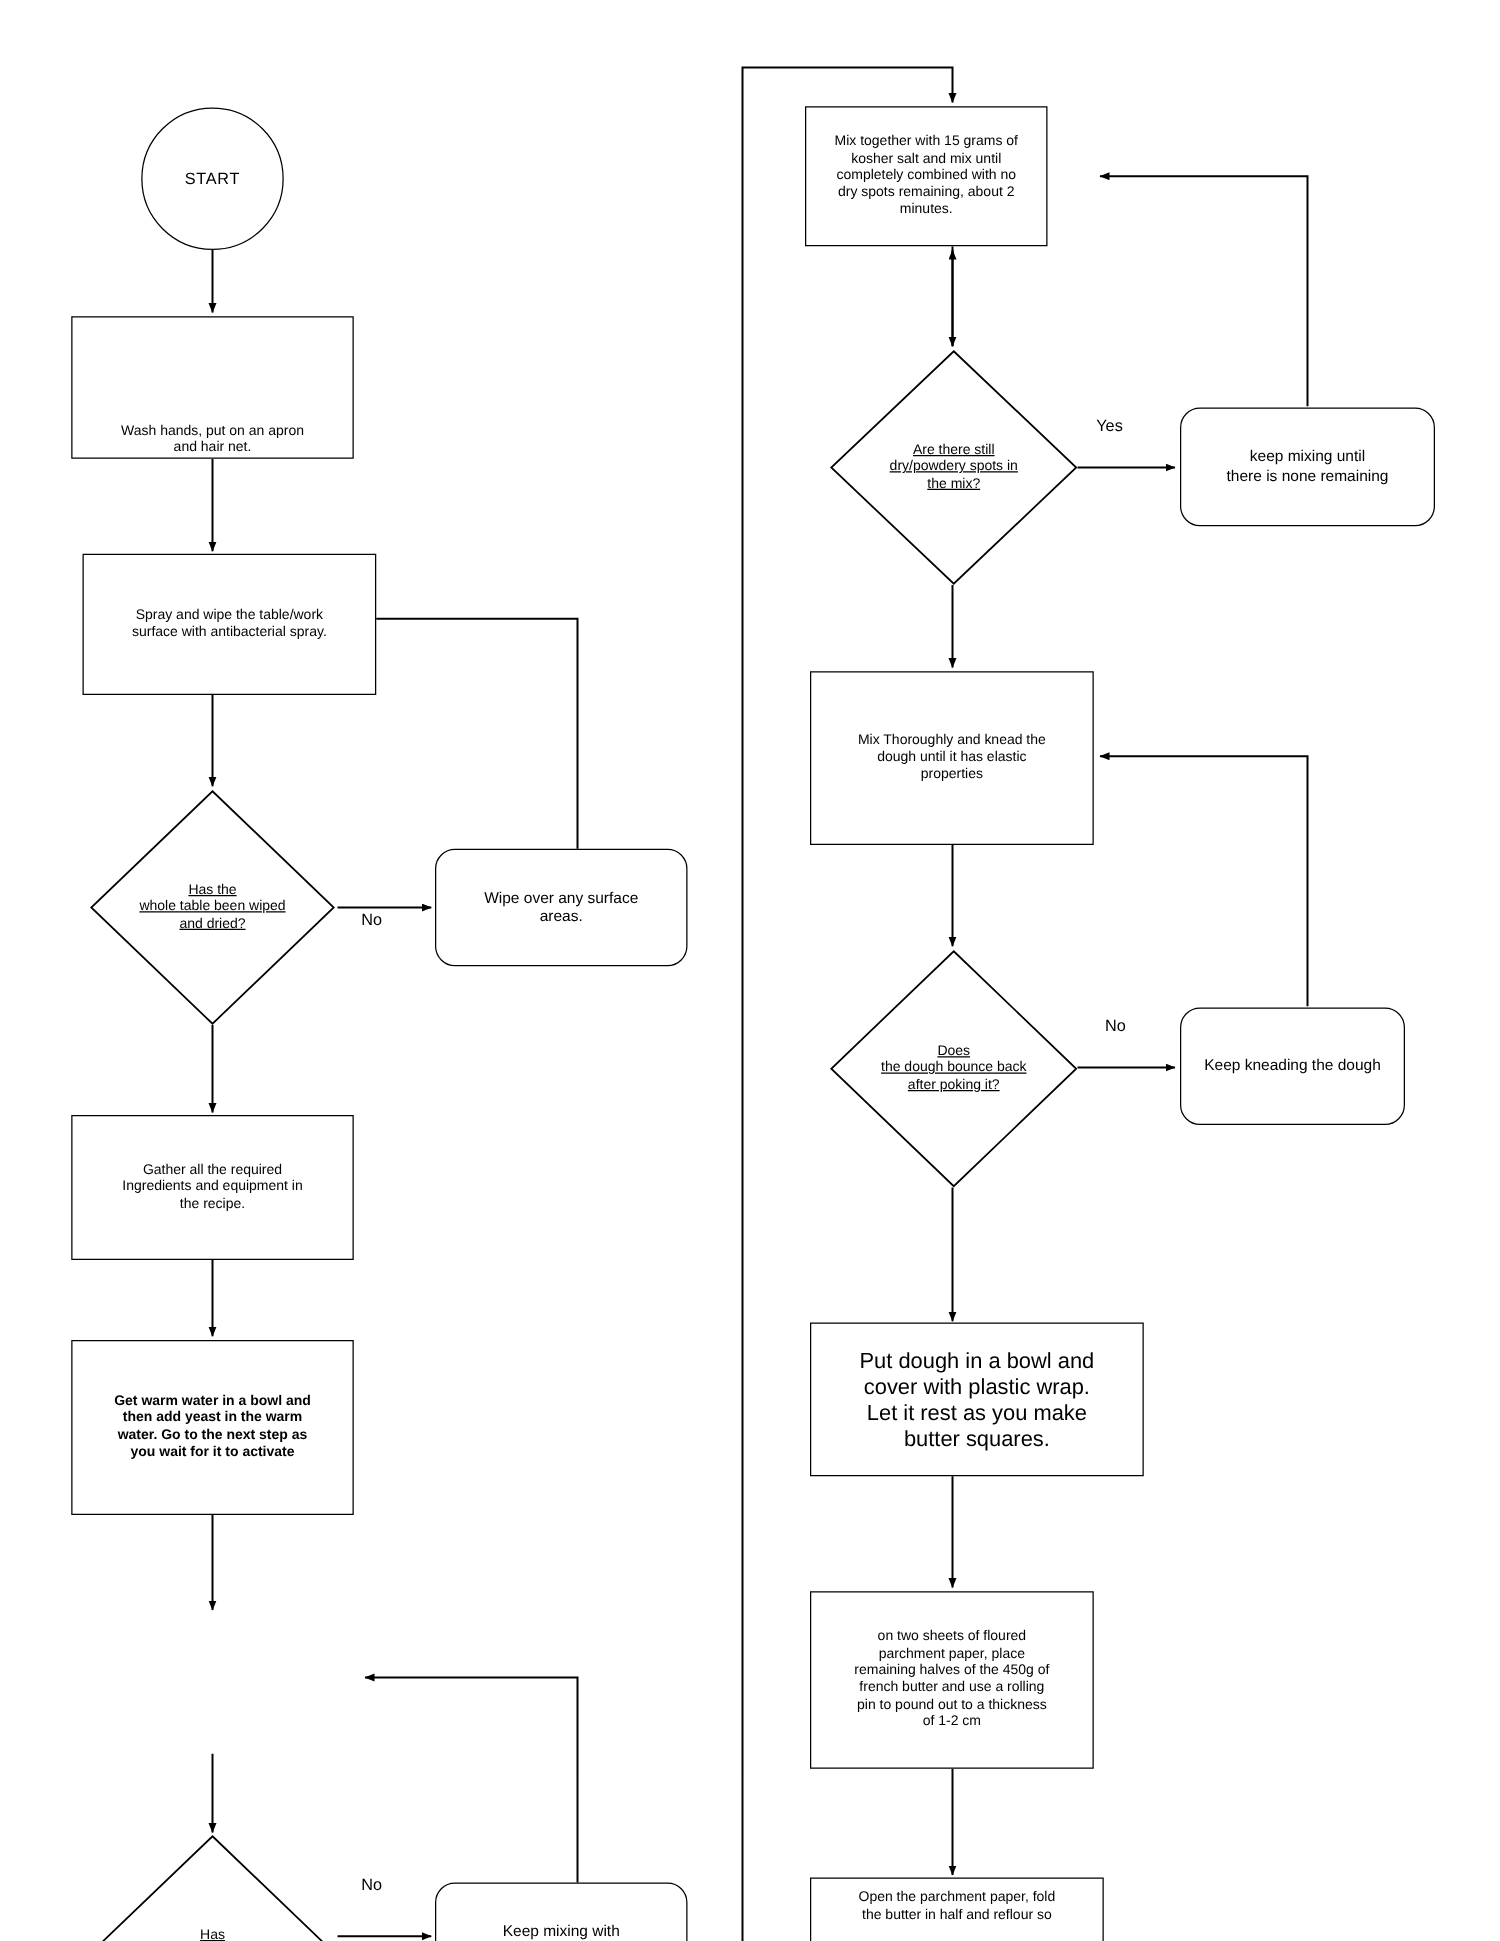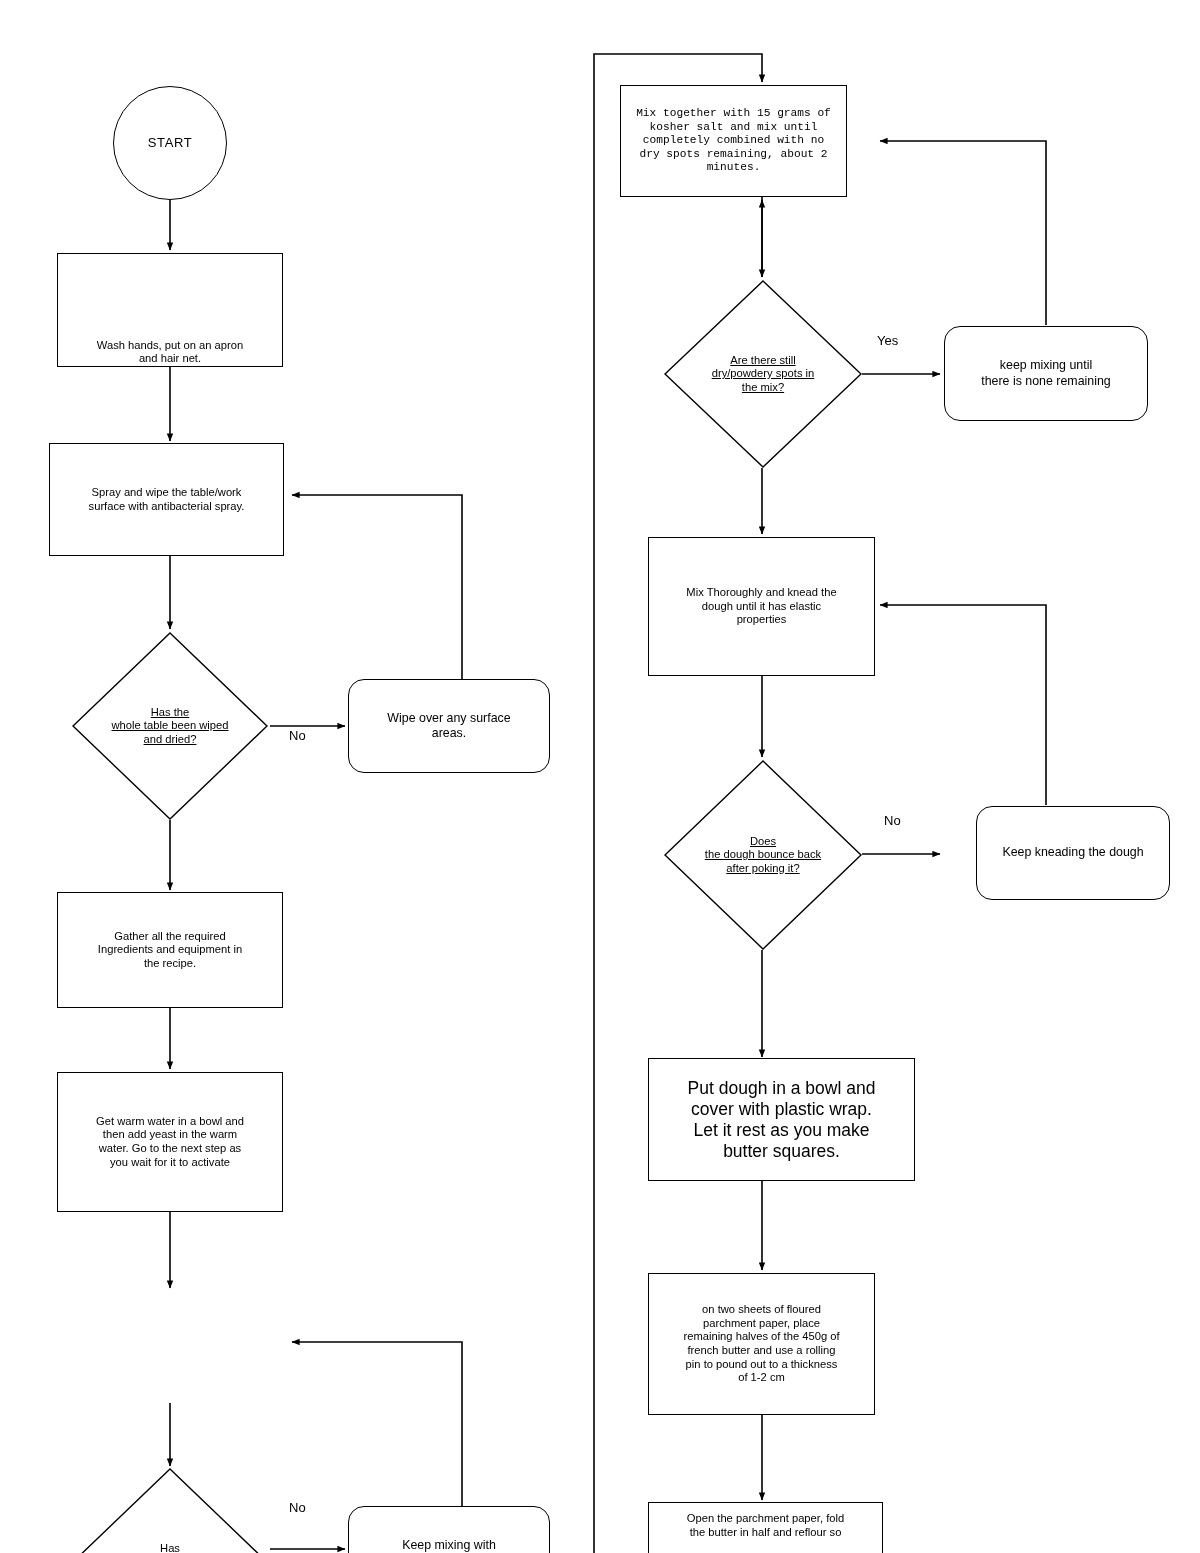--- a/index.html
+++ b/index.html
@@ -146,21 +146,21 @@
 
   <div class="node terminal" style="left:113px; top:86px; width:114px; height:114px;">
     <span class="txt">START</span>
   </div>
 
   <div class="node proc" style="left:57px; top:253px; width:226px; height:114px;align-items:flex-end;">
     <span class="txt">Wash hands, put on an apron
 and hair net.</span>
   </div>
 
-  <div class="node proc" style="left:49px; top:443px; width:235px; height:113px;">
+  <div class="node proc" style="left:66px; top:443px; width:235px; height:113px;">
     <span class="txt">Spray and wipe the table/work
 surface with antibacterial spray.</span>
   </div>
 
   <div class="node decision" style="left:72px; top:632px; width:196px; height:188px;">
     <svg class="dshape" viewBox="0 0 196 188" preserveAspectRatio="none">
       <polygon points="98,1 195,94 98,187 1,94" fill="#ffffff" stroke="#000000" stroke-width="1.4"></polygon>
     </svg>
     <span class="txt">Has the
 whole table been wiped
@@ -173,21 +173,21 @@
     <span class="txt">Wipe over any surface
 areas.</span>
   </div>
 
   <div class="node proc" style="left:57px; top:892px; width:226px; height:116px;">
     <span class="txt">Gather all the required
 Ingredients and equipment in
 the recipe.</span>
   </div>
 
-  <div class="node proc" style="left:57px; top:1072px; width:226px; height:140px;">
+  <div class="node proc" style="left:57px; top:1072px; width:226px; height:140px;font-weight:bold;">
     <span class="txt">Get warm water in a bowl and
 then add yeast in the warm
 water. Go to the next step as
 you wait for it to activate</span>
   </div>
 
 
   <div class="node decision" style="left:72px; top:1468px; width:196px; height:188px;">
     <svg class="dshape" viewBox="0 0 196 188" preserveAspectRatio="none">
       <polygon points="98,1 195,94 98,187 1,94" fill="#ffffff" stroke="#000000" stroke-width="1.4"></polygon>
@@ -197,21 +197,21 @@
 been fairly coated</span>
   </div>
 
   <div class="edge-label" style="left:289px; top:1500px;">No</div>
 
   <div class="node rounded" style="left:348px; top:1506px; width:202px; height:94px;">
     <span class="txt">Keep mixing with
 hands until it is fully worked</span>
   </div>
 
-  <div class="node proc" style="left:620px; top:85px; width:227px; height:112px;font-family:Liberation Mono, monospace;">
+  <div class="node proc" style="left:644px; top:85px; width:194px; height:112px;">
     <span class="txt">Mix together with 15 grams of
 kosher salt and mix until
 completely combined with no
 dry spots remaining, about 2
 minutes.</span>
   </div>
 
   <div class="node decision" style="left:664px; top:280px; width:198px; height:188px;">
     <svg class="dshape" viewBox="0 0 198 188" preserveAspectRatio="none">
       <polygon points="99,1 197,94 99,187 1,94" fill="#ffffff" stroke="#000000" stroke-width="1.4"></polygon>
@@ -238,21 +238,21 @@
   </div>
 
   <div class="node proc" style="left:648px; top:537px; width:227px; height:139px;">
     <span class="txt">Mix Thoroughly and knead the
 dough until it has elastic
 properties</span>
   </div>
 
   <div class="edge-label" style="left:884px; top:813px;">No</div>
 
-  <div class="node rounded" style="left:976px; top:806px; width:194px; height:94px;">
+  <div class="node rounded" style="left:944px; top:806px; width:180px; height:94px;">
     <span class="txt">Keep kneading the dough</span>
   </div>
 
   <div class="node proc big" style="left:648px; top:1058px; width:267px; height:123px;">
     <span class="txt">Put dough in a bowl and
 cover with plastic wrap.
 Let it rest as you make
 butter squares.</span>
   </div>
 

